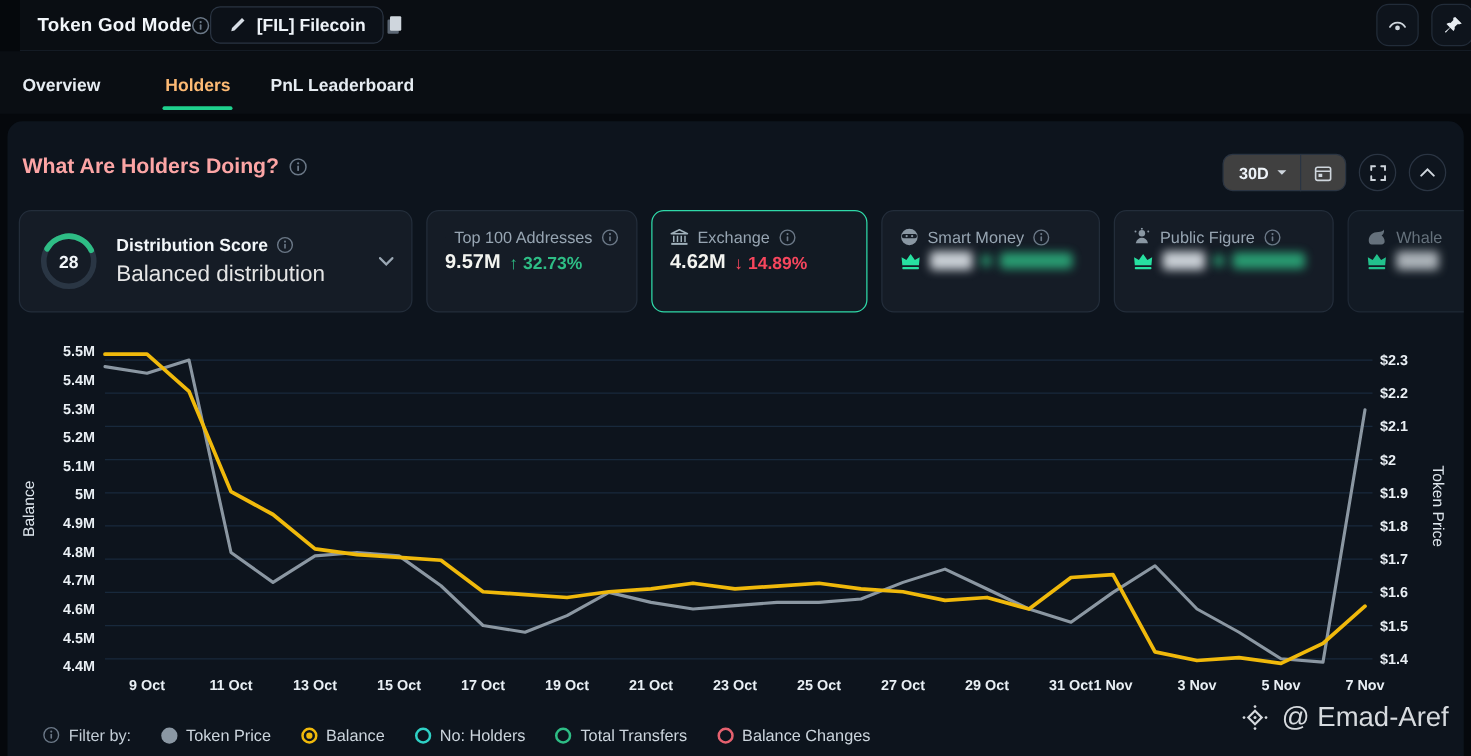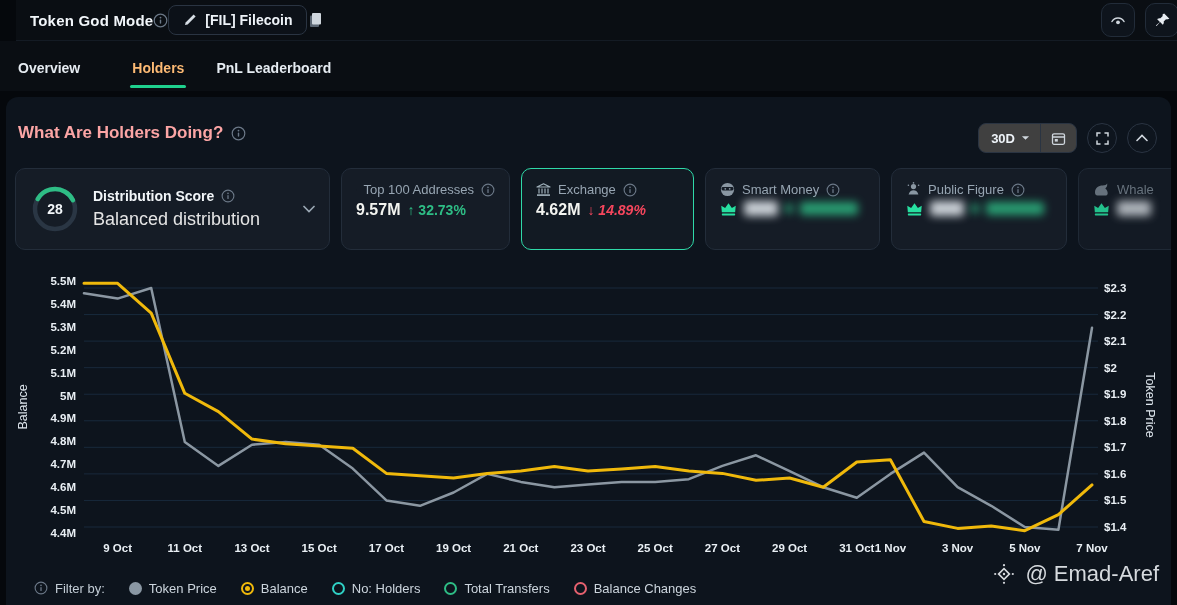--- a/index.html
+++ b/index.html
@@ -28,21 +28,21 @@
   .range-div { width:1px; height:29px; background:#2a3442; }
   .cal-btn { padding:0 10px; display:flex; align-items:center; }
   .circ-btn { width:30px; height:30px; border:1px solid #2a3442; border-radius:50%; background:#0e151e; display:flex; align-items:center; justify-content:center; }
   .cards { position:absolute; left:9px; top:71px; width:1200px; height:82px; display:flex; gap:11px; }
   .card { background:#151c26; border:1px solid #232d3a; border-radius:10px; height:82px; flex:none; padding:13px 14px; }
   .card.sel { border:1px solid #2fd9a8; background:#121a23; }
   .card-head { display:flex; align-items:center; gap:7px; color:#97a5b2; font-size:13px; font-weight:500; white-space:nowrap; }
   .card-val-row { display:flex; align-items:center; gap:7px; margin-top:4px; }
   .card-val { font-size:16px; font-weight:700; color:#f3f4f0; }
   .chg-up { color:#2ebd85; font-size:14px; font-weight:700; }
-  .chg-down { color:#f6465d; font-size:14px; font-weight:700;font-style:italic; }
+  .chg-down { color:#f6465d; font-size:14px; font-weight:700; }
   .card-dist { width:315px; display:flex; align-items:center; gap:13px; padding:10px 14px; }
   .gauge-wrap { position:relative; width:50px; height:50px; flex:none; }
   .gauge-score { position:absolute; inset:0; display:flex; align-items:center; justify-content:center; font-size:14px; font-weight:700; color:#f2f6f9; }
   .dist-text { flex:1; }
   .dist-title-row { display:flex; align-items:center; gap:7px; }
   .dist-title { font-size:14px; font-weight:700; color:#f2f6f9; }
   .dist-sub { font-size:18px; color:#e5e5e5; margin-top:5px; }
   .blob { display:inline-block; border-radius:3px; filter:blur(4px); }
   .blob-gray { width:34px; height:15px; background:#c9cfd5; }
   .blob-dot { width:8px; height:9px; background:#2ebd85; border-radius:2px; filter:blur(4px); opacity:.75; }

